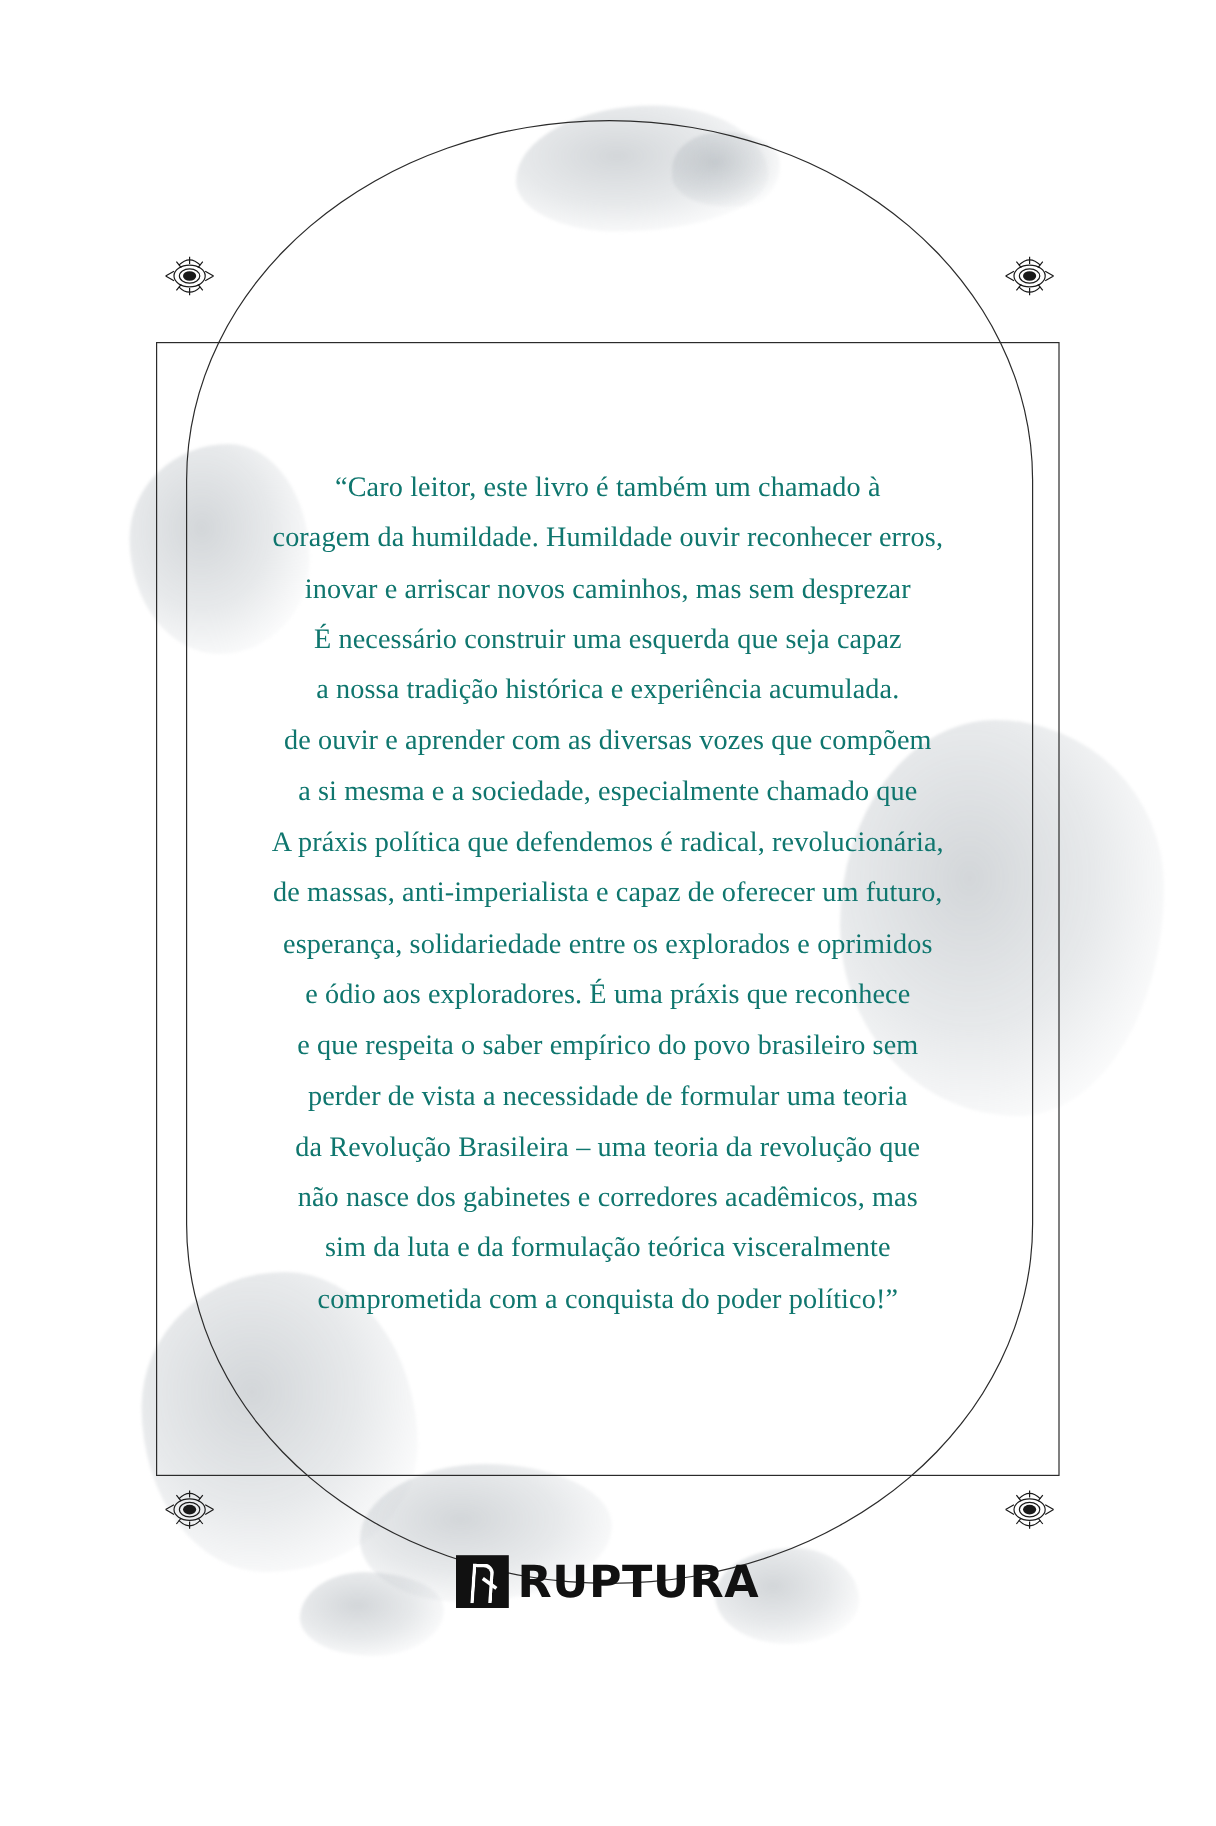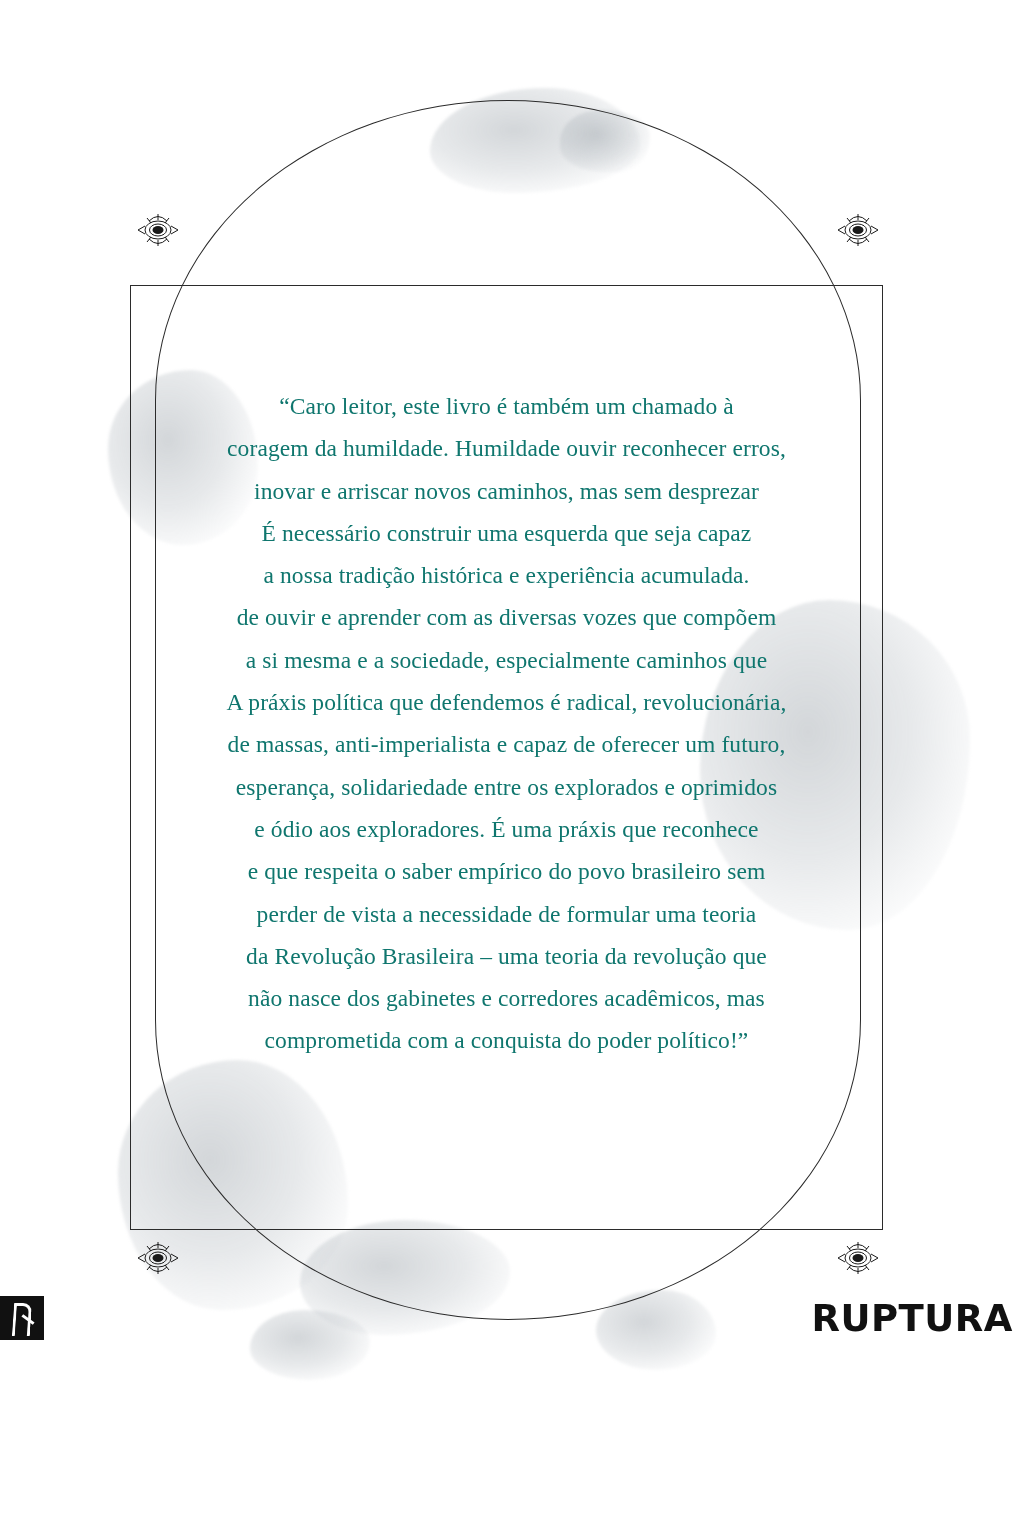--- a/index.html
+++ b/index.html
@@ -86,21 +86,21 @@
   }
 
   
   .logo {
     position: absolute;
     left: 0;
     top: 1296px;
     width: 1013px;
     display: flex;
     align-items: center;
-    justify-content: space-between;
+    justify-content: center;
     gap: 7px;
   }
   .logo-mark {
     width: 44px;
     height: 44px;
     background: #111111;
     position: relative;
     display: inline-block;
   }
   .logo-mark::before {
@@ -202,28 +202,29 @@
   </svg>
 </div>
 
 <div class="quote-block">
   <p>“Caro leitor, este livro é também um chamado à</p>
   <p>coragem da humildade. Humildade ouvir reconhecer erros,</p>
   <p>inovar e arriscar novos caminhos, mas sem desprezar</p>
   <p>É necessário construir uma esquerda que seja capaz</p>
   <p>a nossa tradição histórica e experiência acumulada.</p>
   <p>de ouvir e aprender com as diversas vozes que compõem</p>
-  <p>a si mesma e a sociedade, especialmente caminhos que</p>
+  <p>a si mesma e a sociedade, especialmente chamado que</p>
   <p>A práxis política que defendemos é radical, revolucionária,</p>
   <p>de massas, anti-imperialista e capaz de oferecer um futuro,</p>
   <p>esperança, solidariedade entre os explorados e oprimidos</p>
   <p>e ódio aos exploradores. É uma práxis que reconhece</p>
   <p>e que respeita o saber empírico do povo brasileiro sem</p>
   <p>perder de vista a necessidade de formular uma teoria</p>
   <p>da Revolução Brasileira – uma teoria da revolução que</p>
   <p>não nasce dos gabinetes e corredores acadêmicos, mas</p>
+  <p>sim da luta e da formulação teórica visceralmente</p>
   <p>comprometida com a conquista do poder político!”</p>
 </div>
 
 <div class="logo">
   <span class="logo-mark"></span>
   <span class="logo-text">RUPTURA</span>
 </div>
 
 </body></html>

